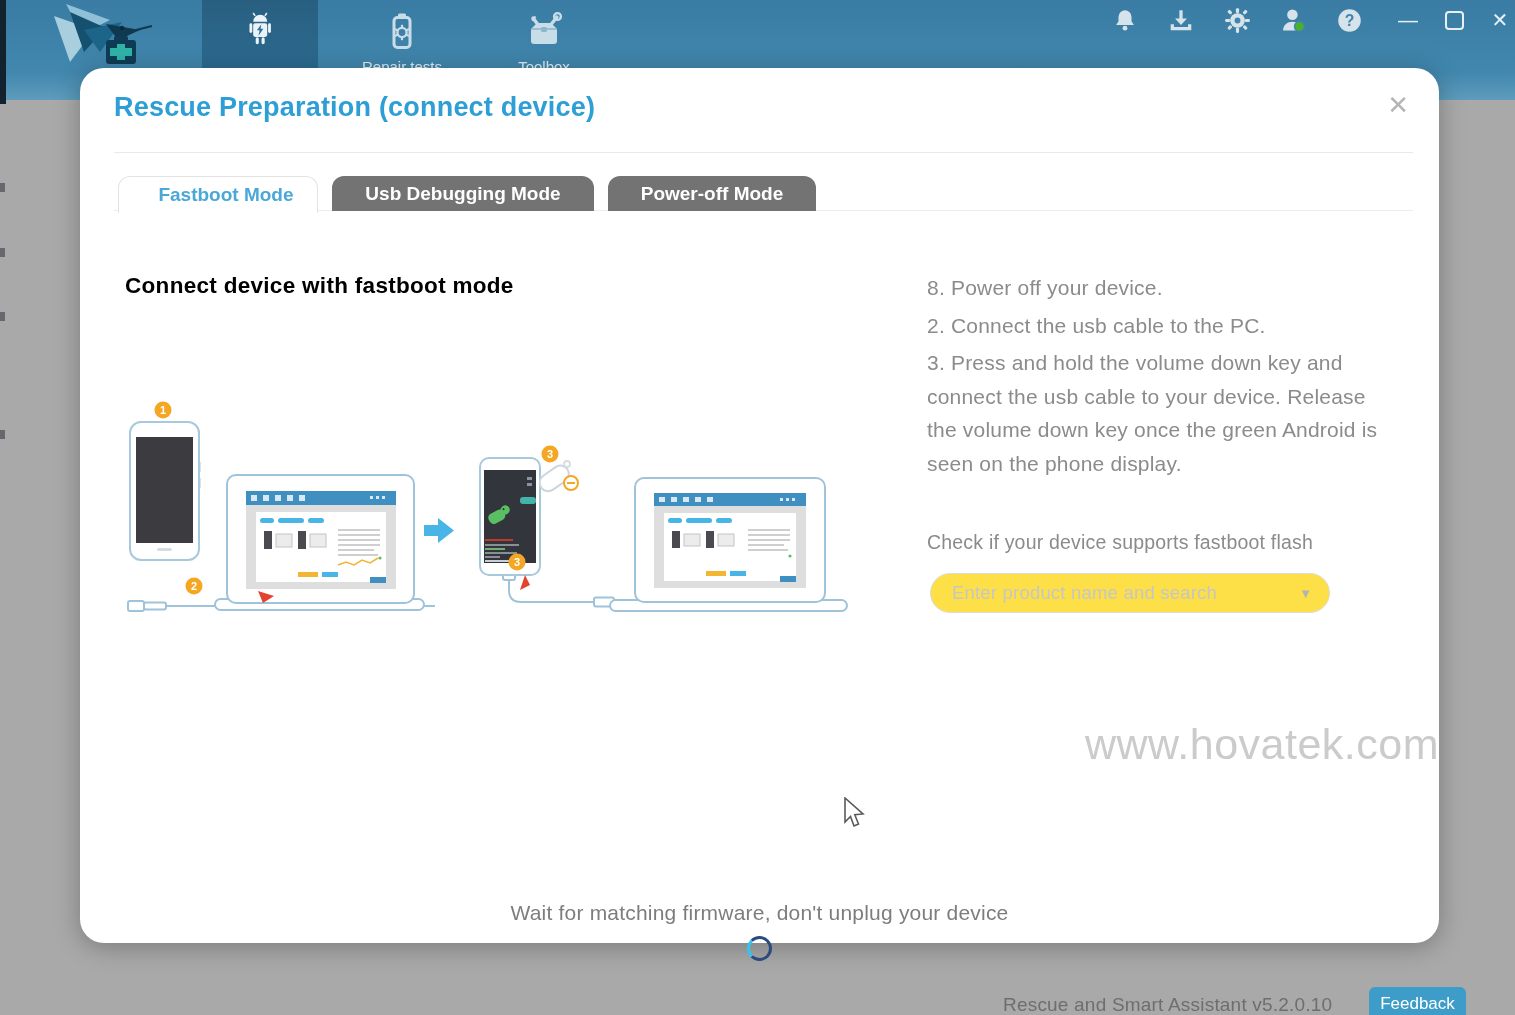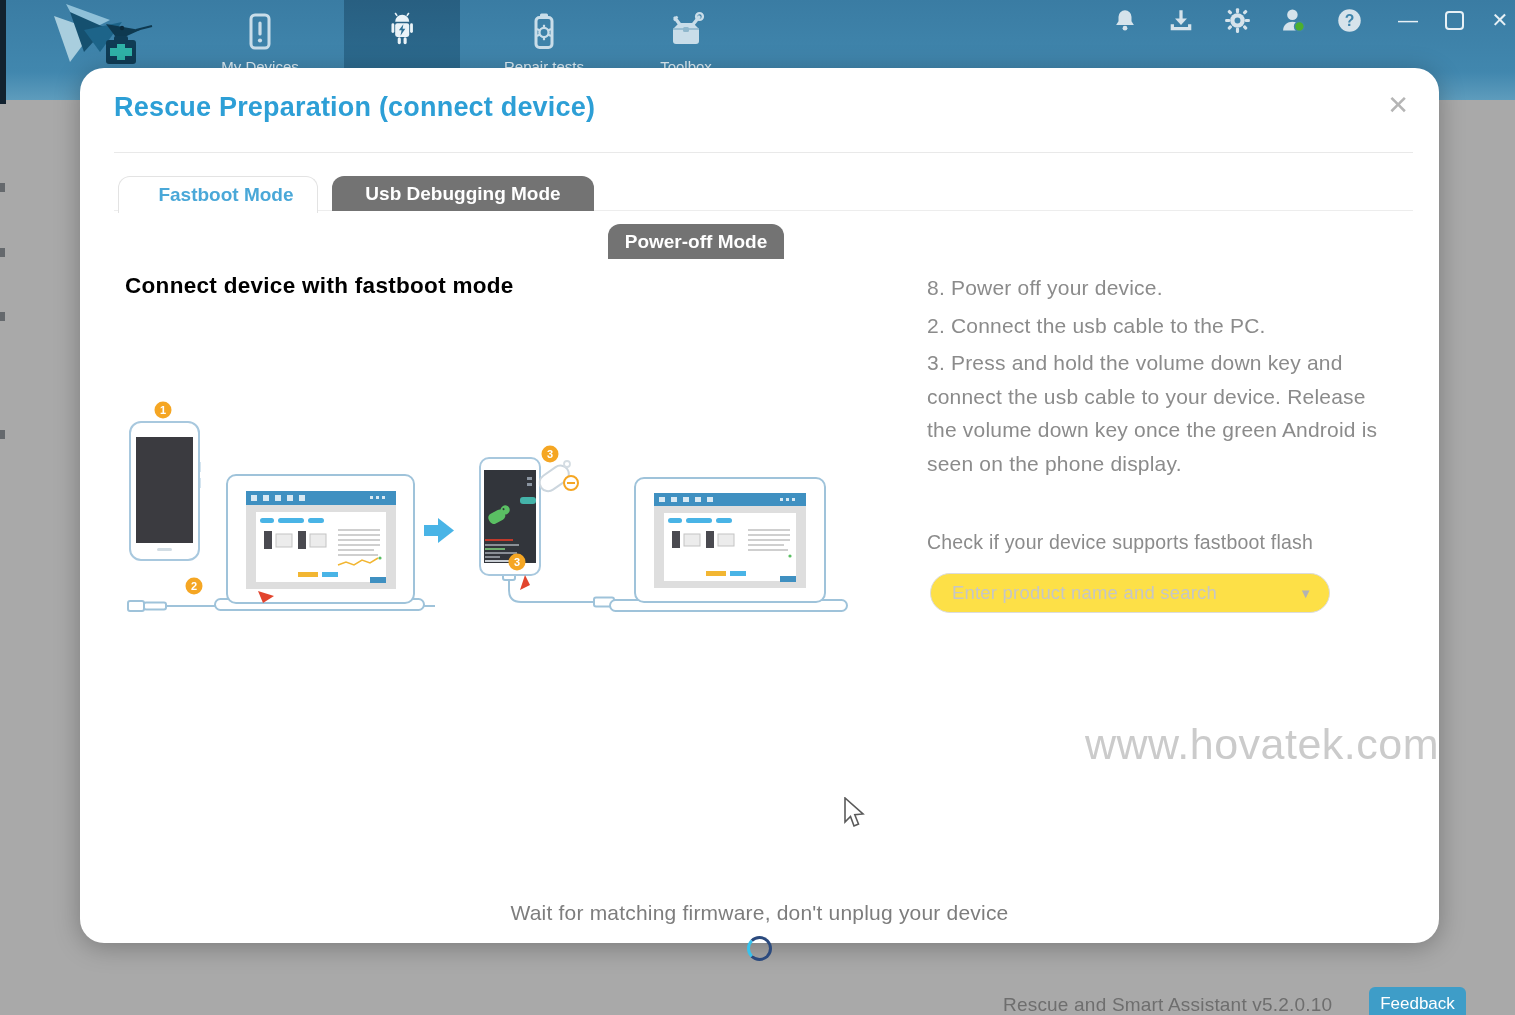--- a/index.html
+++ b/index.html
@@ -34,21 +34,21 @@
   .dlg-close{position:absolute;right:30px;top:24px;font-size:26px;color:#b5b5b5;cursor:pointer;line-height:1;}
   .dlg-divider{position:absolute;left:34px;right:26px;top:84px;height:1px;background:#e9e9e9;}
   .tabstrip-line{position:absolute;left:34px;right:26px;top:142px;height:1px;background:#ededed;}
   .tabs{position:absolute;left:38px;top:108px;display:flex;gap:14px;}
   .tab{height:35px;border-radius:12px 12px 0 0;display:flex;align-items:center;justify-content:center;
     font-size:19px;font-weight:bold;cursor:pointer;box-sizing:border-box;}
   .tab.active{width:200px;background:#fff;color:#4aa8d8;border:1px solid #e3e3e3;border-bottom:none;
     position:relative;z-index:2;height:37px;padding-left:16px;}
   .tab.blue{background:#737373;color:#fff;}
   .tab.t2{width:262px;}
-  .tab.t3{width:176px;margin-top:48px;}
+  .tab.t3{width:208px;}
   .section-title{position:absolute;left:45px;top:205px;font-size:22.5px;font-weight:bold;
     color:#000000;letter-spacing:.3px;}
   .illustration{position:absolute;left:0;top:322px;}
   
   .steps{position:absolute;left:847px;top:203px;width:472px;}
   .steps p{margin:0 0 4px 0;font-size:21px;line-height:33.5px;color:#8b8b8b;letter-spacing:.2px;}
   .check-label{position:absolute;left:847px;top:463px;font-size:19.5px;color:#8b8b8b;letter-spacing:.2px;text-align:right;}
   .search-wrap{position:absolute;left:850px;top:505px;width:400px;height:40px;}
   .search-input{width:100%;height:100%;box-sizing:border-box;border:1.5px solid #dcdcdc;border-radius:21px;
     padding:0 44px 0 21px;font-size:18.5px;color:#777;font-family:"Liberation Sans",sans-serif;outline:none;background:#fde047;}
@@ -79,28 +79,20 @@
       <circle cx="74" cy="28" r="2.2" fill="#0b2a3c"></circle>
       <line x1="88" y1="30" x2="104" y2="26" stroke="#0e3950" stroke-width="2"></line>
       <rect x="58" y="40" width="30" height="24" rx="3" fill="#0f3c55"></rect>
       <rect x="66" y="36" width="14" height="6" rx="2" fill="#0f3c55"></rect>
       <rect x="69" y="44" width="8" height="16" fill="#2fb3a8"></rect>
       <rect x="62" y="48" width="22" height="8" fill="#2fb3a8"></rect>
     </svg>
   </div>
 
   <div class="nav">
-    <div class="nav-item">
-      <svg width="40" height="42" viewBox="0 0 40 42">
-        <rect x="11" y="4" width="18" height="33" rx="4" fill="none" stroke="#c9dde9" stroke-width="3"></rect>
-        <line x1="20" y1="12" x2="20" y2="23" stroke="#c9dde9" stroke-width="3.2" stroke-linecap="round"></line>
-        <circle cx="20" cy="29.5" r="2.1" fill="#c9dde9"></circle>
-      </svg>
-      <span class="nav-label">My Devices</span>
-    </div>
     <div class="nav-item active">
       <svg width="42" height="42" viewBox="0 0 40 40">
         <g fill="#eaf3f8">
           <path d="M13 11 a7.2 7.2 0 0 1 14.4 0 z"></path>
           <line x1="15" y1="5" x2="13" y2="2" stroke="#eaf3f8" stroke-width="1.6"></line>
           <line x1="25" y1="5" x2="27" y2="2" stroke="#eaf3f8" stroke-width="1.6"></line>
           <rect x="13" y="12.6" width="14.4" height="14" rx="2.2"></rect>
           <rect x="9.2" y="12.6" width="2.9" height="10" rx="1.45"></rect>
           <rect x="28.3" y="12.6" width="2.9" height="10" rx="1.45"></rect>
           <rect x="15.6" y="27" width="3.2" height="7" rx="1.6"></rect>

